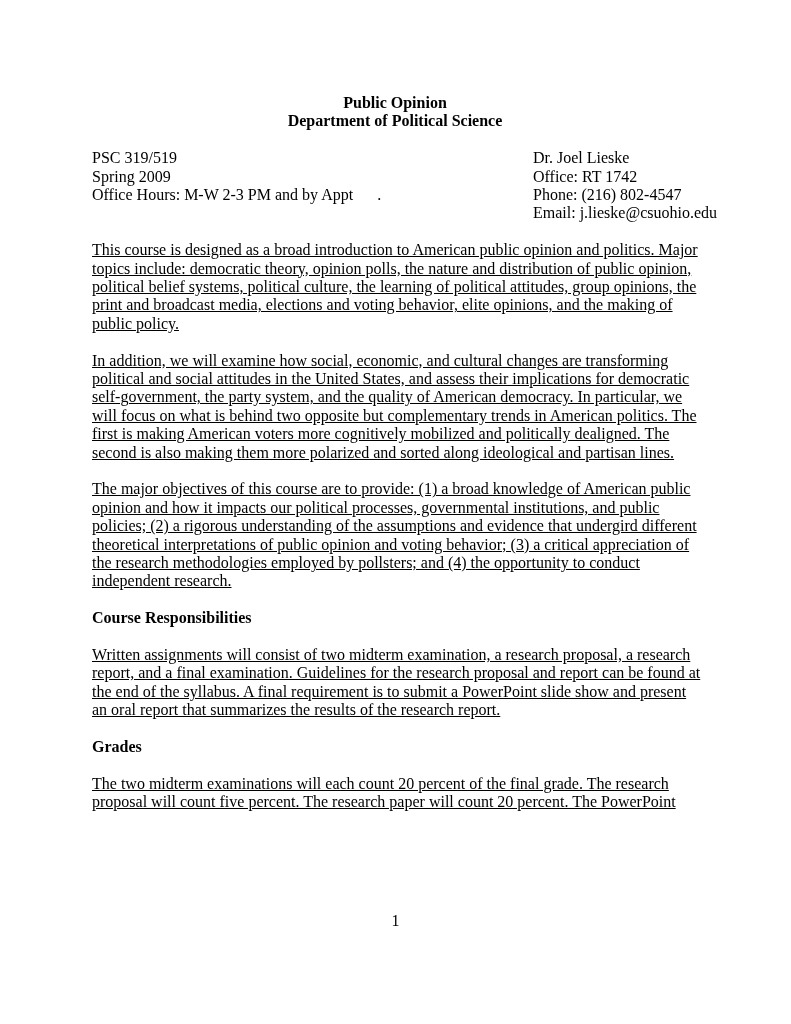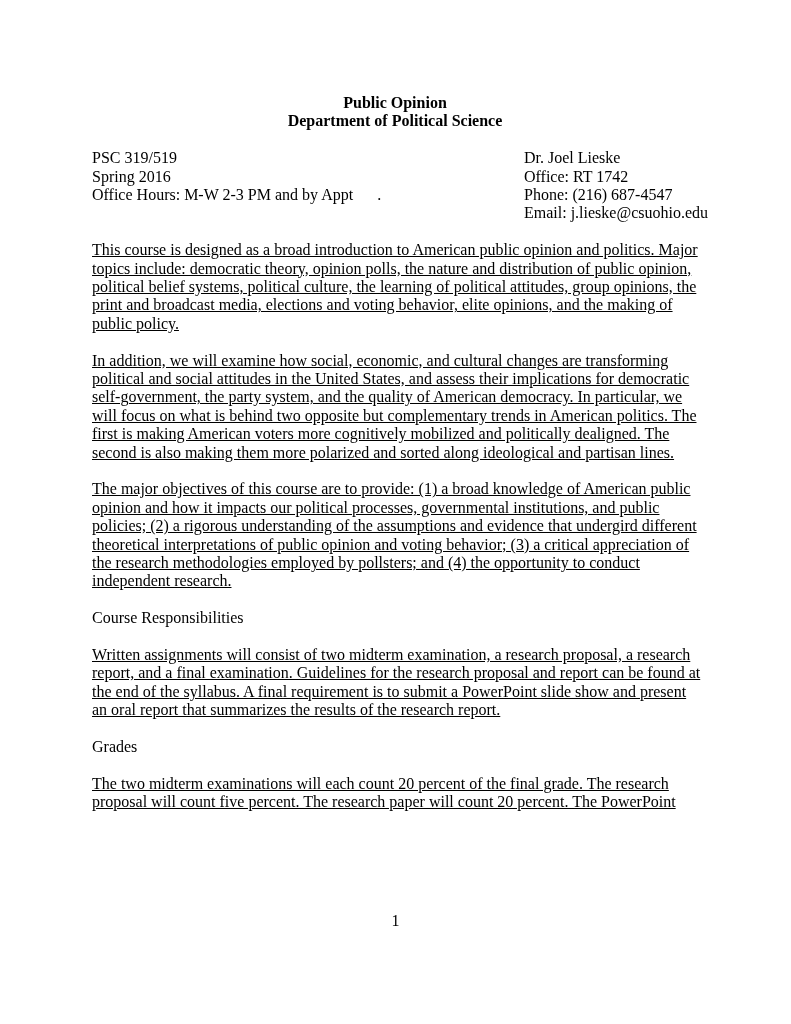--- a/index.html
+++ b/index.html
@@ -33,31 +33,31 @@
     margin-top: 18.4px;
     position: relative;
     height: 73.6px;
     text-decoration: underline;
   }
   .info-left, .info-right {
     position: absolute;
     top: 0;
   }
   .info-left { left: 0; }
-  .info-right { left: 432px; }
+  .info-right { left: 441px; }
   .info-line { white-space: pre; height: 18.4px; }
   .appt-dot { margin-left: 24px; }
   p {
     margin: 18.4px 0 0 0;
     text-decoration: underline;
   }
   h3 {
     margin: 18.4px 0 0 0;
     font-size: 16px;
-    font-weight: normal;
+    font-weight: bold;
     line-height: 18.4px;
   }
   .page-number {
     position: absolute;
     top: 912px;
     left: 0;
     width: 791px;
     text-align: center;
   }
 </style>
@@ -67,27 +67,27 @@
 <div class="page">
 
   <div class="title-block">
     <div>Public Opinion</div>
     <div>Department of Political Science</div>
   </div>
 
   <div class="info-block">
     <div class="info-left">
       <div class="info-line">PSC 319/519</div>
-      <div class="info-line">Spring 2016</div>
+      <div class="info-line">Spring 2009</div>
       <div class="info-line"><span>Office Hours: M-W 2-3 PM and by Appt</span><span class="appt-dot">.</span></div>
     </div>
     <div class="info-right">
       <div class="info-line">Dr. Joel Lieske</div>
       <div class="info-line">Office: RT 1742</div>
-      <div class="info-line">Phone: (216) 687-4547</div>
+      <div class="info-line">Phone: (216) 802-4547</div>
       <div class="info-line">Email: j.lieske@csuohio.edu</div>
     </div>
   </div>
 
   <p>This course is designed as a broad introduction to American public opinion and politics.  Major topics include: democratic theory, opinion polls, the nature and distribution of public opinion, political belief systems, political culture, the learning of political attitudes, group opinions, the print and broadcast media, elections and voting behavior, elite opinions, and the making of public policy.</p>
   <p>In addition, we will examine how social, economic, and cultural changes are transforming political and social attitudes in the United States, and assess their implications for democratic self-government, the party system, and the quality of American democracy.  In particular, we will focus on what is behind two opposite but complementary trends in American politics.  The first is making American voters more cognitively mobilized and politically dealigned.  The second is also making them more polarized and sorted along ideological and partisan lines.</p>
   <p>The major objectives of this course are to provide: (1) a broad knowledge of American public opinion and how it impacts our political processes, governmental institutions, and public policies; (2) a rigorous understanding of the assumptions and evidence that undergird different theoretical interpretations of public opinion and voting behavior; (3) a critical appreciation of the research methodologies employed by pollsters; and (4) the opportunity to conduct independent research.</p>
 
   <h3>Course Responsibilities</h3>
   <p>Written assignments will consist of two midterm examination, a research proposal, a research report, and a final examination.  Guidelines for the research proposal and report can be found at the end of the syllabus. A final requirement is to submit a PowerPoint slide show and present an oral report that summarizes the results of the research report.</p>

